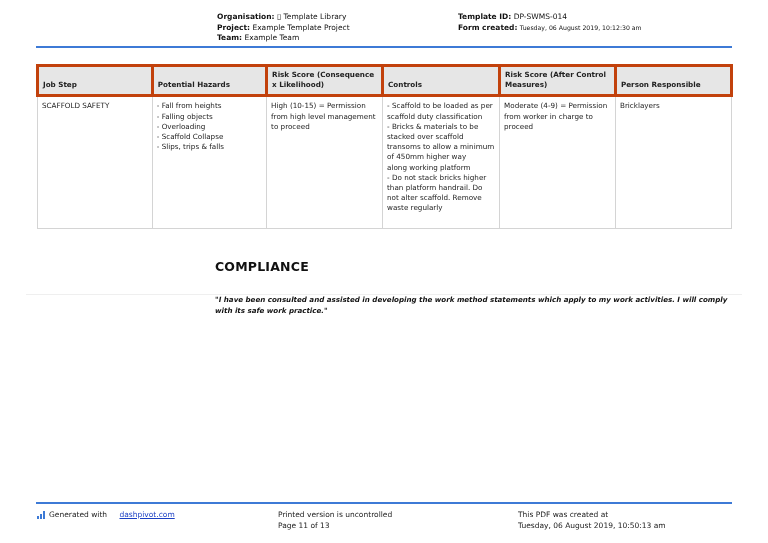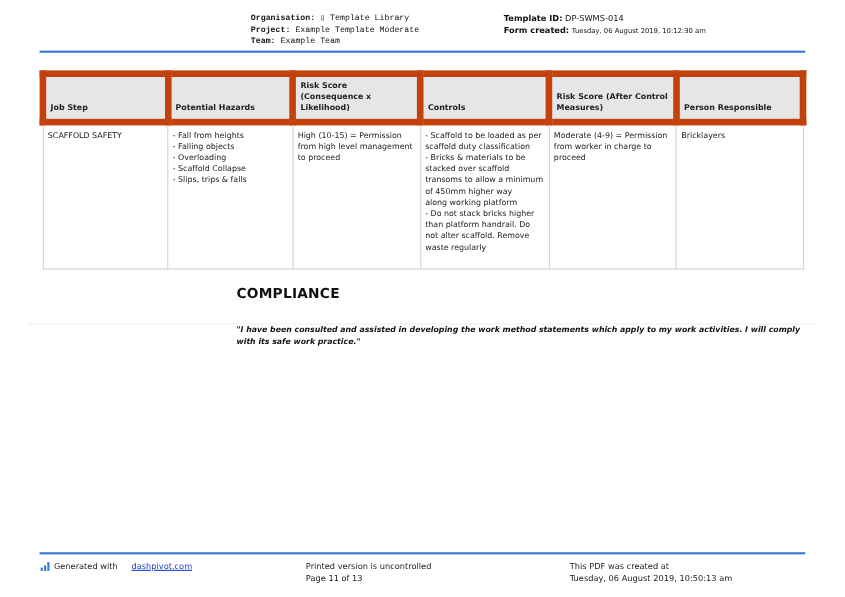--- a/index.html
+++ b/index.html
@@ -6,29 +6,29 @@
     html, body { width: 768px; height: 543px; background: #ffffff; overflow: hidden; }
     body { font-family: "DejaVu Sans", sans-serif; color: #222; position: relative; }
 
     .header { position: absolute; left: 36px; top: 10px; width: 696px; height: 40px; }
     .logo { position: absolute; left: 0; top: 4px; display: flex; align-items: center; }
     .logo-badge { width: 24px; height: 24px; background: #5b8fe6; border-radius: 4px; display: flex; align-items: center; justify-content: center; }
     .logo-text { margin-left: 5px; font-family: "Liberation Sans", sans-serif; font-style: italic; font-weight: bold; font-size: 10px; color: #7f9fd9; letter-spacing: 0.1px; }
 
     .meta { position: absolute; top: 2px; font-size: 7.5px; line-height: 10.5px; color: #111; }
     .meta b { font-weight: bold; }
-    .meta-left { left: 192px; font-family: Liberation Mono, monospace; }
+    .meta-left { left: 181px; }
     .meta-right { left: 422px; }
     .meta .small { font-size: 6.2px; }
     .gap { display: inline-block; width: 12px; }
 
     .header-rule { position: absolute; left: 36px; top: 46px; width: 696px; height: 2px; background: #3d7ad6; }
 
     table.swms { position: absolute; left: 36px; top: 64px; width: 697px; border-collapse: collapse; font-size: 7.2px; line-height: 10.2px; }
-    table.swms th { background: #e6e6e6; font-weight: bold; text-align: left; vertical-align: bottom; padding: 3px 4px 4px 4px; border: 6px solid #c2410c; height: 28px; color: #222; }
+    table.swms th { background: #e6e6e6; font-weight: bold; text-align: left; vertical-align: bottom; padding: 3px 4px 4px 4px; border: 3px solid #c2410c; height: 28px; color: #222; }
     table.swms td { vertical-align: top; padding: 4px 4px 14px 4px; border: 1px solid #d4d4d4; color: #222; height: 121px; }
     .lines div { white-space: nowrap; }
 
     .compliance { position: absolute; left: 215px; top: 226px; width: 520px; }
     .compliance h2 { font-size: 12.5px; font-weight: bold; letter-spacing: 0.2px; color: #111; margin-top: 33px; }
     .compliance p { margin-top: 20px; font-size: 7.1px; line-height: 11px; font-weight: bold; font-style: italic; color: #111; }
 
     .section-rule { position: absolute; left: 26px; top: 294px; width: 716px; height: 1px; background: #efefef; }
 
     .footer-rule { position: absolute; left: 36px; top: 502px; width: 696px; height: 2px; background: #3d7ad6; }
@@ -40,21 +40,21 @@
     .bars span { width: 2px; background: #3d7ad6; display: block; }
     a.link { color: #1a3fc4; text-decoration: underline; margin-left: 10px; }
   </style>
 </head>
 <body>
 
 <div class="header">
 
   <div class="meta meta-left">
     <div><b>Organisation:</b> <span>▯ Template Library</span></div>
-    <div><b>Project:</b> <span>Example Template Moderate</span></div>
+    <div><b>Project:</b> <span>Example Template Project</span></div>
     <div><b>Team:</b> <span>Example Team</span></div>
   </div>
 
   <div class="meta meta-right">
     <div><b>Template ID:</b> <span>DP-SWMS-014</span></div>
     <div><b>Form created:</b> <span class="small">Tuesday, 06 August 2019, 10:12:30 am</span></div>
   </div>
 </div>
 <div class="header-rule"></div>
 

